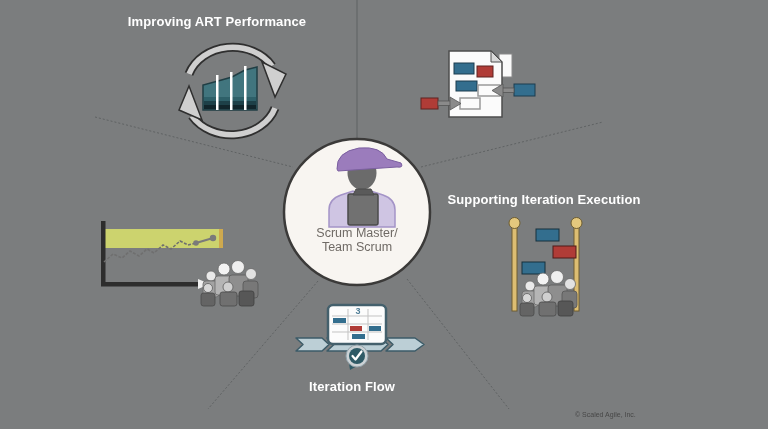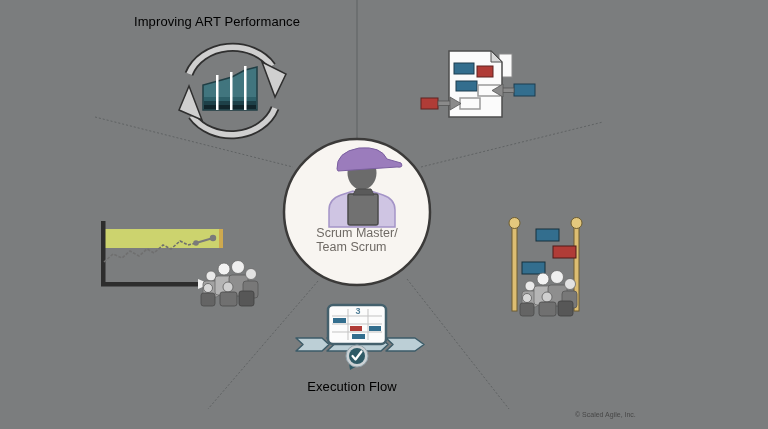--- a/index.html
+++ b/index.html
@@ -9,29 +9,29 @@
     background:#7b7d7e;
     overflow:hidden;
     font-family:"Liberation Sans", sans-serif;
   }
   #art-svg{position:absolute;left:0;top:0;}
   .node-label{
     position:absolute;
     transform:translateX(-50%);
     white-space:nowrap;
     font-size:13px;
-    font-weight:400;
-    color:#000000;
+    font-weight:700;
+    color:#ffffff;
     letter-spacing:.1px;
   }
   .center-text{
     position:absolute;
     left:357px;top:226px;
     transform:translateX(-50%);
-    text-align:left;
+    text-align:center;
     font-size:12.5px;
     line-height:14px;
     color:#6f6a65;
     white-space:nowrap;
   }
   .copyright{
     position:absolute;
     left:575px;top:411px;
     font-size:7px;
     color:#474747;
@@ -171,22 +171,23 @@
         <rect x="348" y="194" width="30" height="31" rx="2" fill="#717171" stroke="#4b4b4b" stroke-width="1.5"></rect>
         <polygon points="356,189 371,189 374,195 353,195" fill="#5a5a5a" stroke="#4b4b4b" stroke-width="1"></polygon>
       </g>
     </g>
   </svg>
 
   <div class="node-label" style="left:217px;top:14px">Improving ART Performance</div>
 
 
 
+  <div class="node-label" style="left:544px;top:192px">Supporting Iteration Execution</div>
 
-  <div class="node-label" style="left:352px;top:379px">Execution Flow</div>
+  <div class="node-label" style="left:352px;top:379px">Iteration Flow</div>
 
   <div class="center-text">
     <div>Scrum Master/</div>
     <div>Team Scrum</div>
   </div>
 
   <div class="copyright">© Scaled Agile, Inc.</div>
 
 </div>
 

